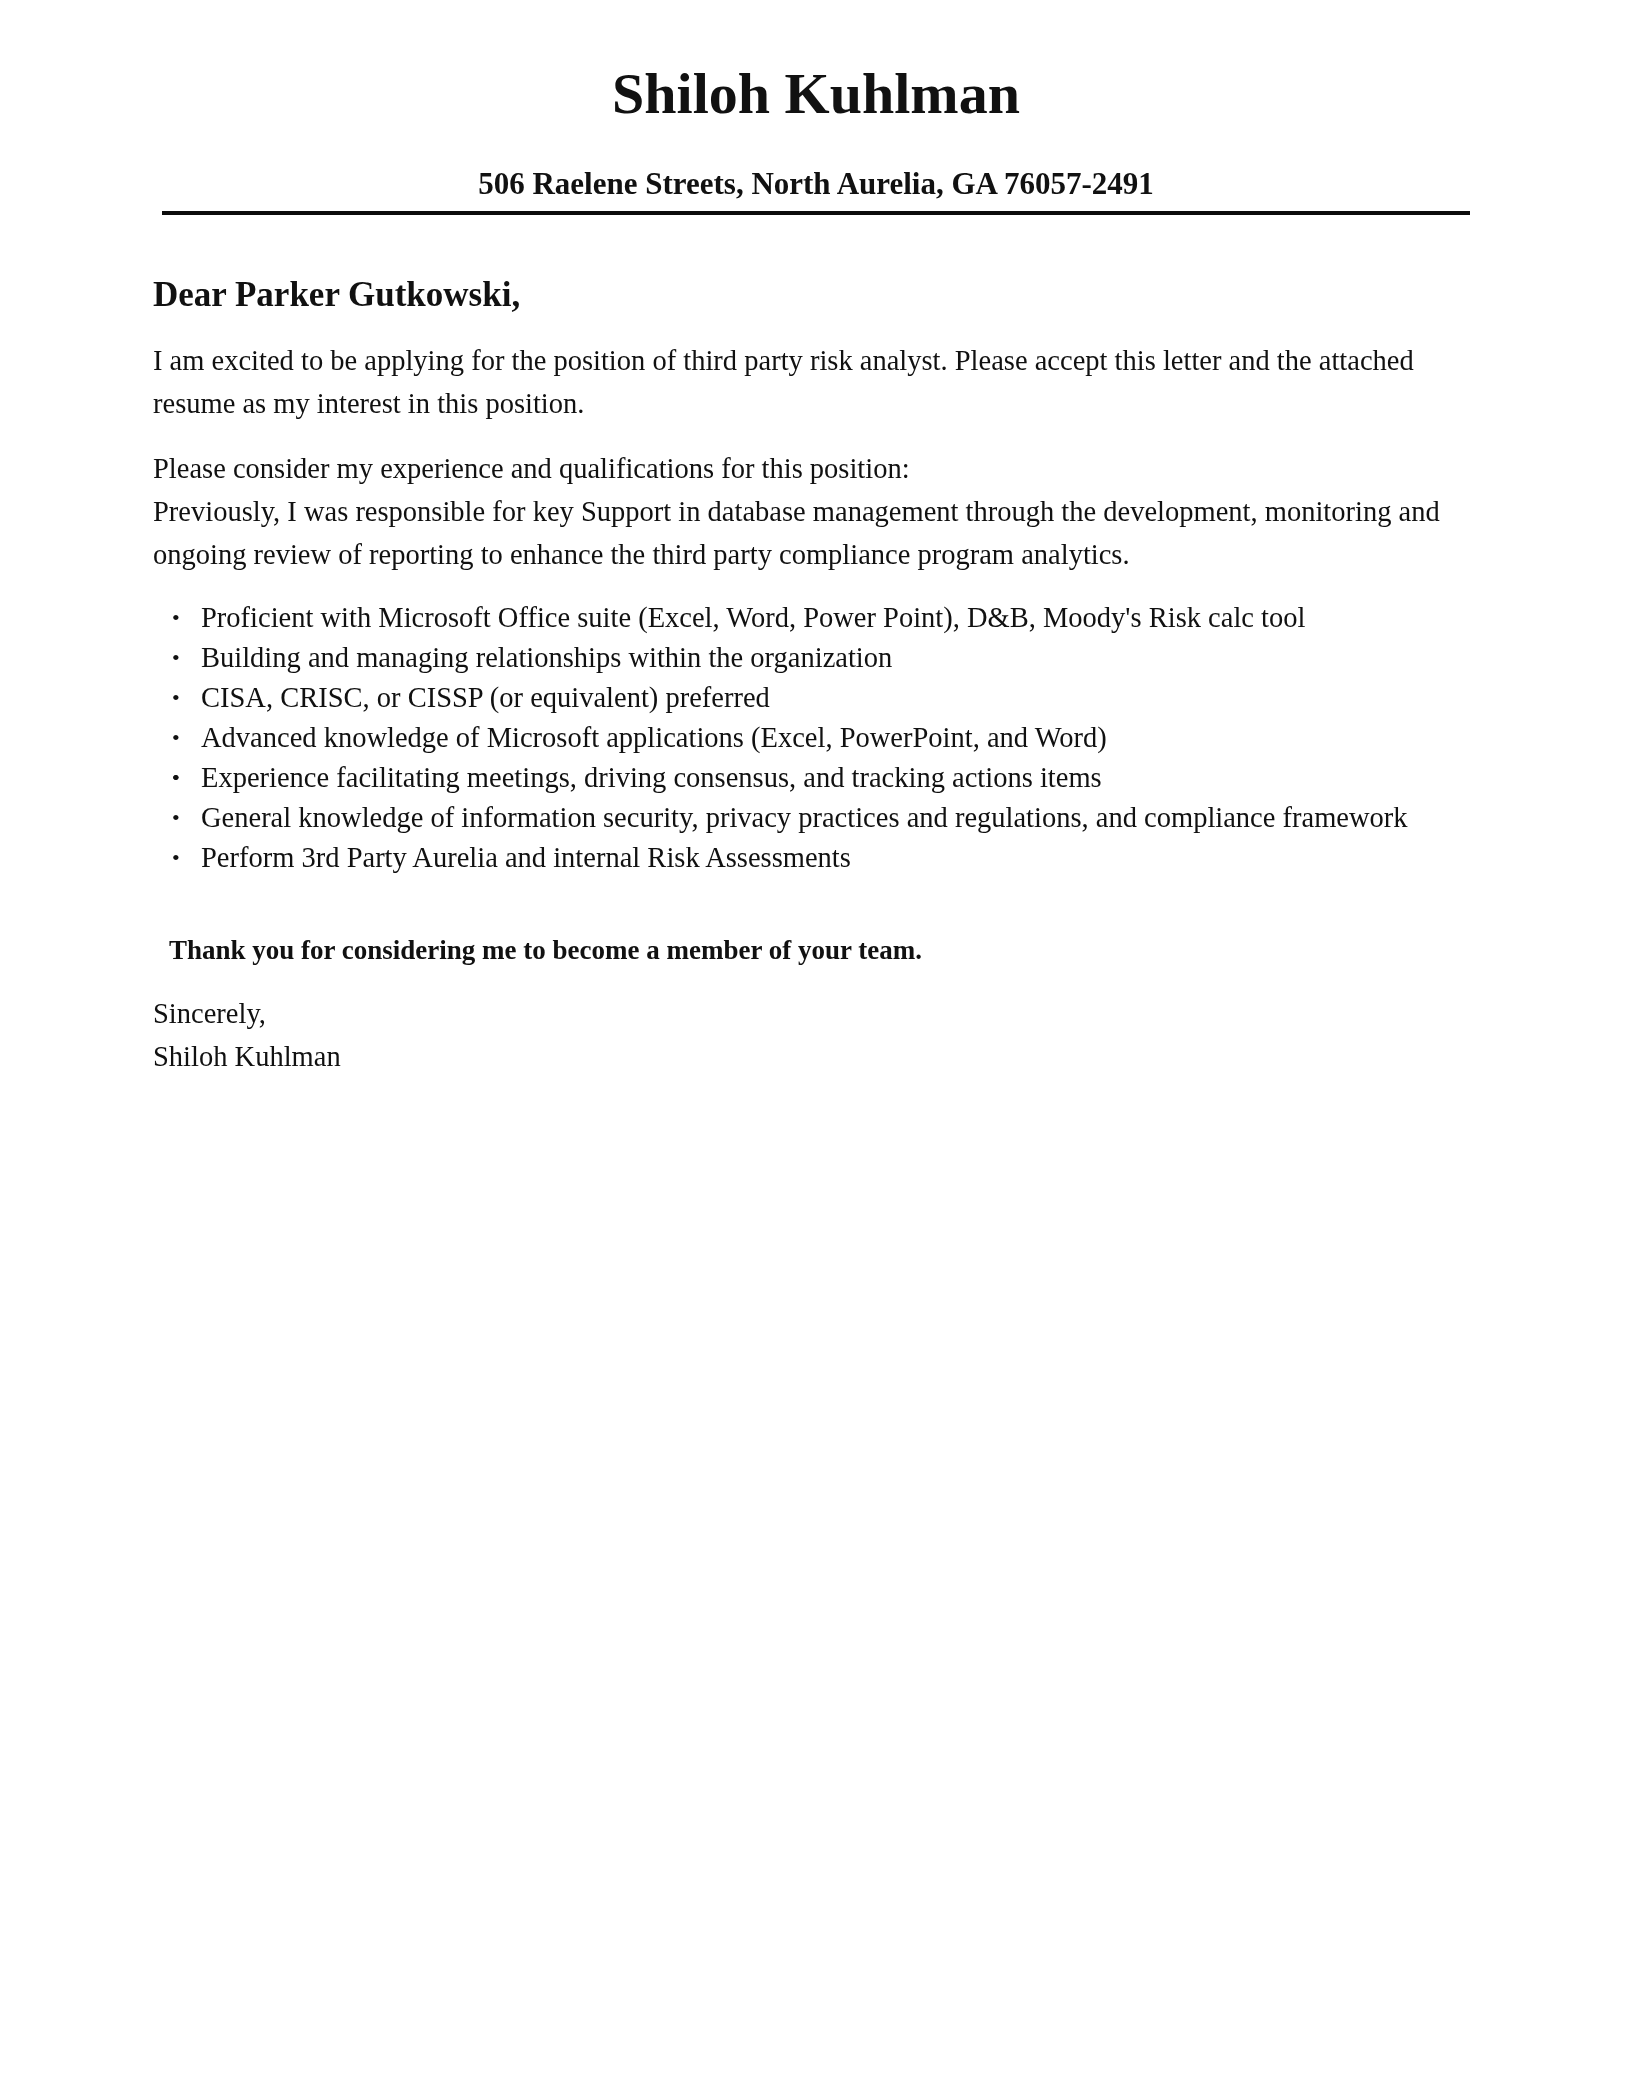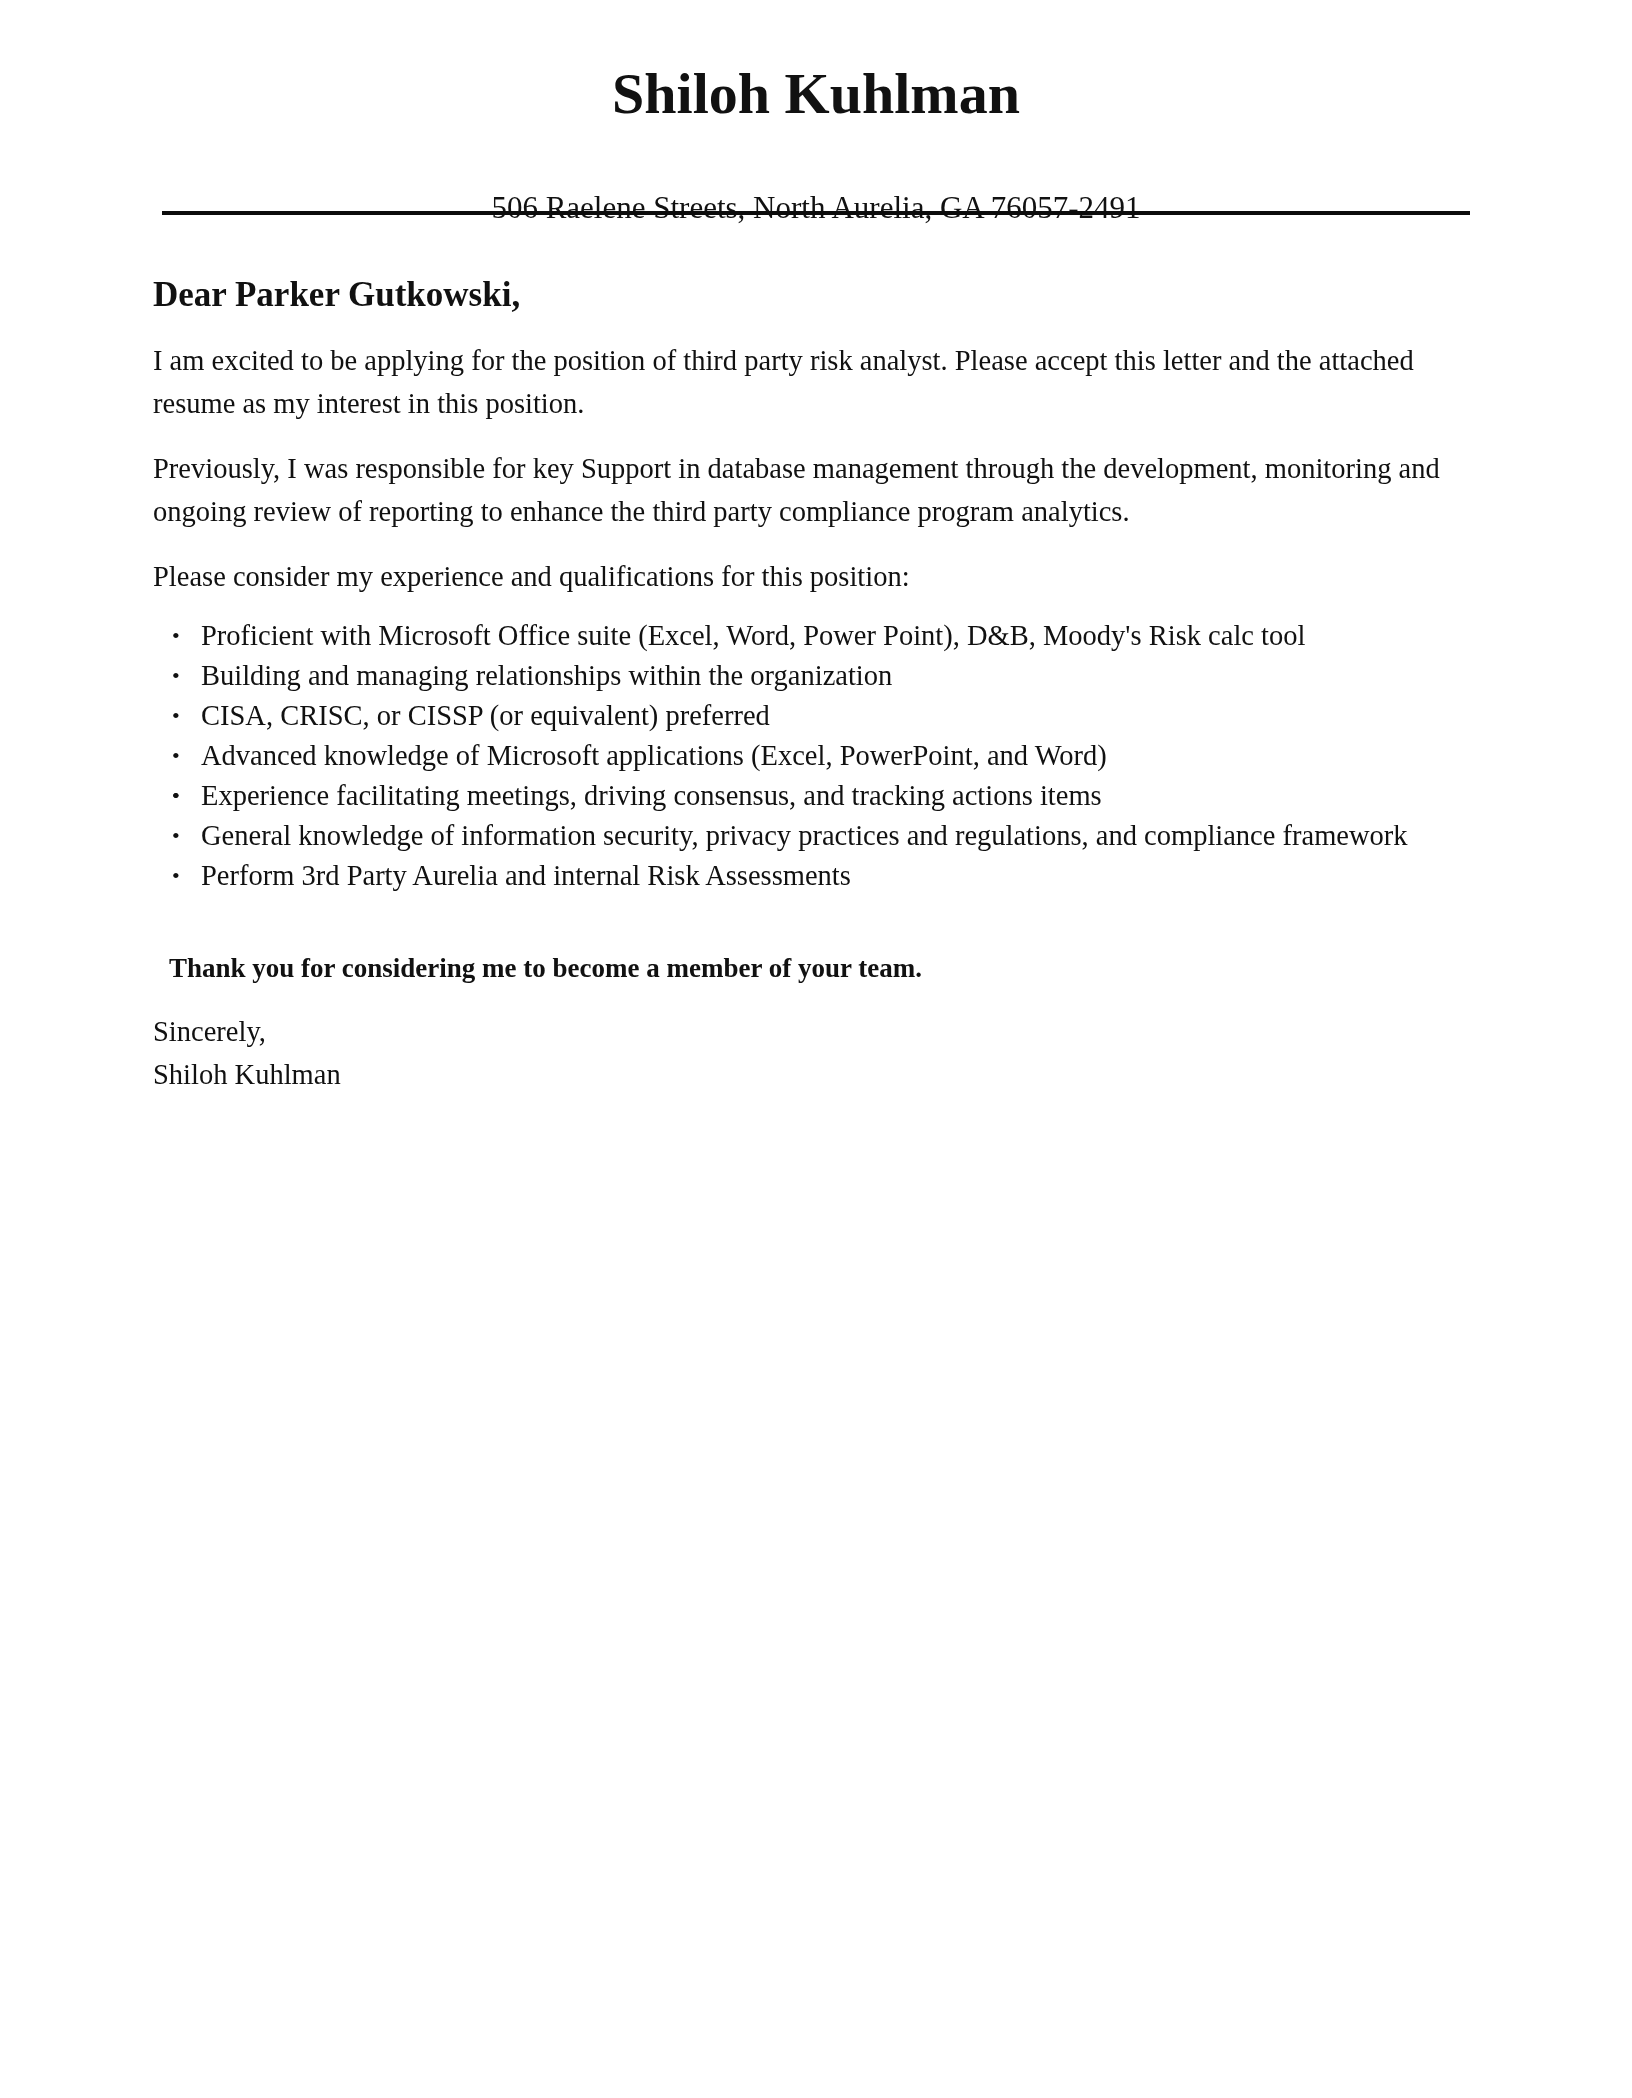--- a/index.html
+++ b/index.html
@@ -32,24 +32,23 @@
       font-size: 58px;
       line-height: 72px;
       margin: 0;
     }
     .header-address {
       position: absolute;
       left: 0;
       width: 1632px;
       top: 166px;
       text-align: center;
-      font-weight: normal;
+      font-weight: bold;
       font-size: 31px;
       line-height: 36px;
-      margin-top: 24px;
     }
     .header-rule {
       position: absolute;
       left: 162px;
       width: 1308px;
       top: 211px;
       height: 4px;
       background: #0c0c0c;
     }
     .body {
@@ -100,22 +99,22 @@
 <div class="page">
 
   <h1 class="header-name">Shiloh Kuhlman</h1>
   <div class="header-address">506 Raelene Streets, North Aurelia, GA 76057-2491</div>
   <div class="header-rule"></div>
 
   <div class="body">
     <p class="salutation">Dear Parker Gutkowski,</p>
 
     <p class="para">I am excited to be applying for the position of third party risk analyst. Please accept this letter and the attached resume as my interest in this position.</p>
+    <p class="para" style="margin-bottom:0;">Please consider my experience and qualifications for this position:</p>
     <p class="para">Previously, I was responsible for key Support in database management through the development, monitoring and ongoing review of reporting to enhance the third party compliance program analytics.</p>
-    <p class="para" style="margin-bottom:0;">Please consider my experience and qualifications for this position:</p>
 
     <ul class="list">
       <li>
         <span class="bullet">•</span>
         <span>Proficient with Microsoft Office suite (Excel, Word, Power Point), D&amp;B, Moody's Risk calc tool</span>
       </li>
       <li>
         <span class="bullet">•</span>
         <span>Building and managing relationships within the organization</span>
       </li>

